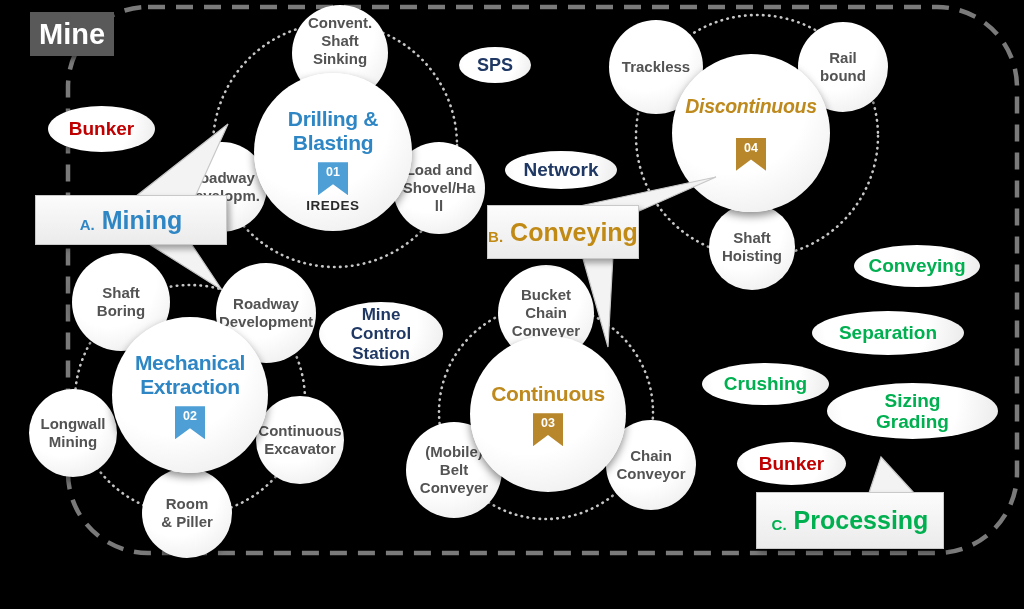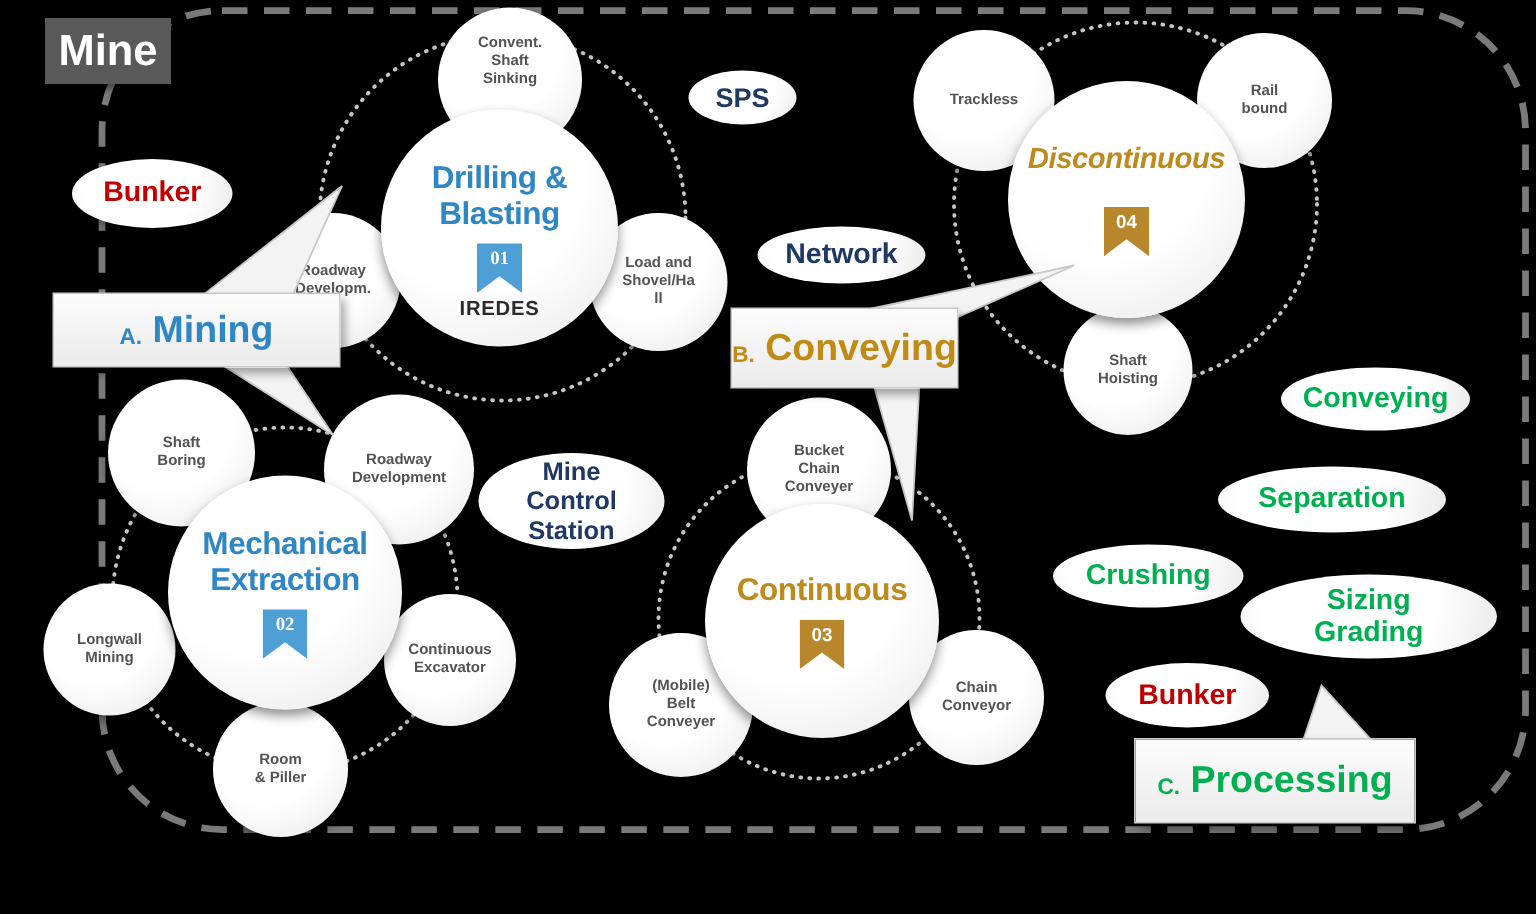--- a/index.html
+++ b/index.html
@@ -5,34 +5,34 @@
   html,body{margin:0;padding:0;background:#000;}
   .stage{position:relative;width:1024px;height:609px;background:#000;overflow:hidden;
          font-family:"Liberation Sans","DejaVu Sans",sans-serif;}
   svg.layer{position:absolute;left:0;top:0;pointer-events:none;}
   .z1{z-index:1}.z3{z-index:3}.z4{z-index:4}
 
   .circle{position:absolute;border-radius:50%;display:flex;flex-direction:column;
           align-items:center;justify-content:center;text-align:center;box-sizing:border-box;
           background:radial-gradient(circle at 38% 28%,#ffffff 50%,#e7e7e7 100%);
           box-shadow:0 4px 8px rgba(0,0,0,.45);z-index:2;}
-  .sat-label{white-space:pre-line;font-weight:bold;color:#535353;font-size:10px;line-height:1.18;}
+  .sat-label{white-space:pre-line;font-weight:bold;color:#535353;font-size:15px;line-height:1.18;}
   .txt-up{padding-bottom:24px;}
 
   .hub{z-index:3;}
   .hub-label{white-space:pre-line;font-weight:bold;font-size:21px;line-height:1.16;letter-spacing:-.3px;}
   .hub-label.blue{color:#2E86C4;}
   .hub-label.gold{color:#BE8A1E;}
   .hub-label.small{font-size:19.5px;}
   .gap-lg{margin-bottom:13px;font-style:italic;}
   .ribbon{width:30px;height:33px;margin-top:7px;flex:none;
           clip-path:polygon(0 0,100% 0,100% 100%,50% 66%,0 100%);
           display:flex;justify-content:center;align-items:flex-start;padding-top:3px;
           box-sizing:border-box;color:#fff;font-size:12.5px;font-weight:bold;}
-  .ribbon.blue{background:#4D9FD6;font-family:Liberation Serif, serif;}
+  .ribbon.blue{background:#4D9FD6;}
   .ribbon.gold{background:#B8872B;justify-content:center;}
   .hub-sub{font-size:13.5px;font-weight:600;color:#2b2b2b;margin-top:3px;letter-spacing:.5px;}
   .pad-down{padding-top:16px;}
 
   .tag{position:absolute;border-radius:50%;display:flex;align-items:center;justify-content:center;
        text-align:center;white-space:pre-line;font-weight:bold;line-height:1.12;z-index:2;
        background:radial-gradient(circle at 42% 30%,#ffffff 55%,#e9e9e9 100%);
        box-shadow:0 3px 6px rgba(0,0,0,.4);}
   .tag.navy{color:#1F3864;}
   .tag.green{color:#00B050;}

